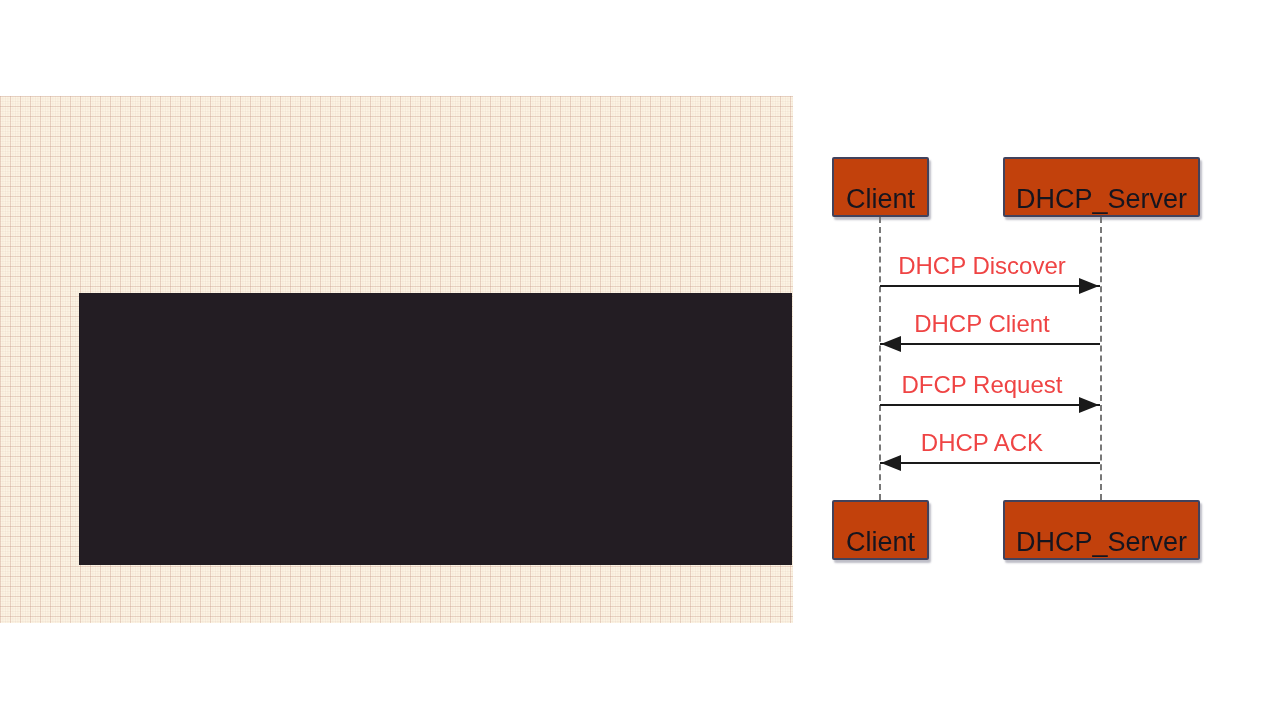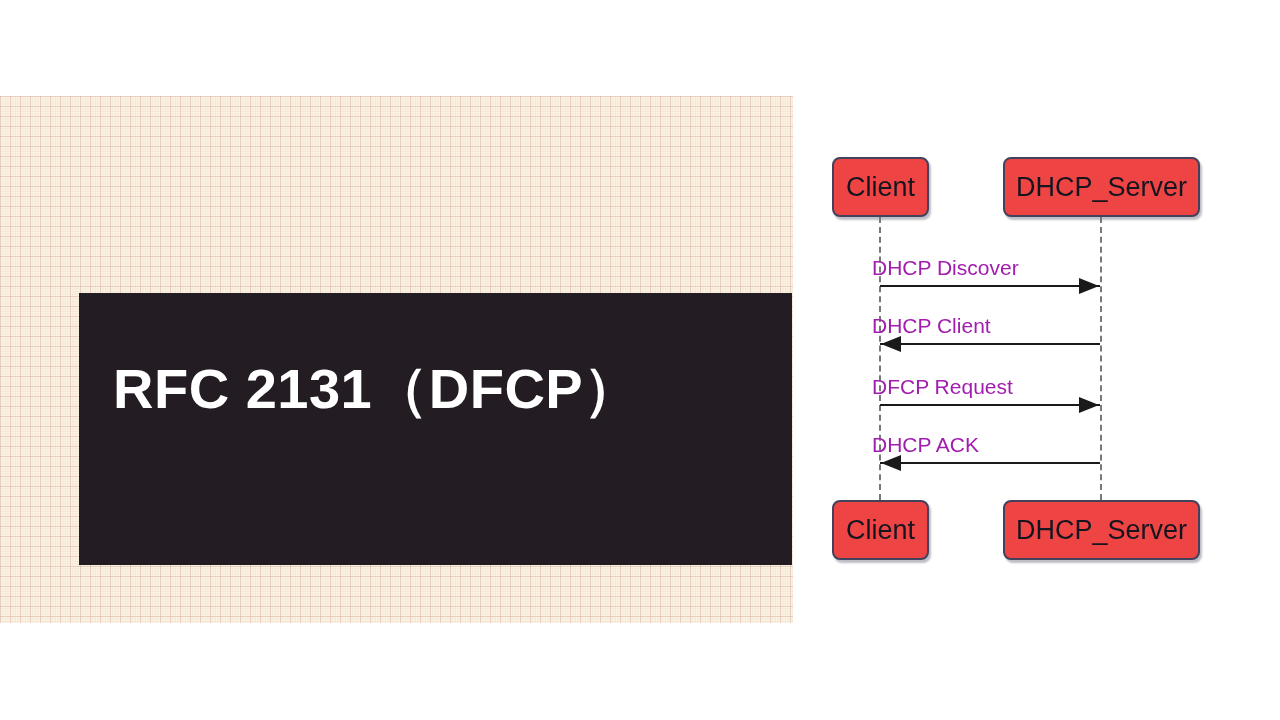--- a/index.html
+++ b/index.html
@@ -34,45 +34,45 @@
     font-weight:bold;
     font-size:56px;
     line-height:59px;
     letter-spacing:0.5px;
     white-space:nowrap;
   }
 
   
   .participant {
     position:absolute; height:60px;
-    background:#ef4444;
+    background:#c2410c;
     border:2px solid #42425c;
-    border-radius:8px;
+    border-radius:2px;
     box-shadow:2px 3px 2px rgba(110,110,130,0.45);
-    display:flex; align-items:center; justify-content:center;
+    display:flex; align-items:flex-end; justify-content:center;
     font-size:27px; color:#15151f;
     white-space:nowrap;
   }
   .p-client-top    { left:832px;  top:157px; width:97px;  }
   .p-server-top    { left:1003px; top:157px; width:197px; }
   .p-client-bottom { left:832px;  top:500px; width:97px;  }
   .p-server-bottom { left:1003px; top:500px; width:197px; }
 
   .lifeline {
     position:absolute; top:217px; height:283px; width:0;
     border-left:2px dashed #787878;
   }
   .ll-client { left:879px; }
   .ll-server { left:1100px; }
 
   .msg { position:absolute; left:880px; width:220px; height:0; }
   .msg-label {
     position:absolute; left:-8px; right:8px; bottom:6px;
-    text-align:left;
-    font-size:21px; color:#a21caf;
+    text-align:center;
+    font-size:24px; color:#ef4444;
     white-space:nowrap;
   }
   .msg-line {
     position:absolute; left:0; right:0; top:-1px; height:2px;
     background:#1a1a1a;
   }
   .msg-head {
     position:absolute; top:-8px; width:0; height:0;
     border-top:8px solid transparent;
     border-bottom:8px solid transparent;
@@ -82,21 +82,20 @@
 
   .m1 { top:286px; } .m2 { top:344px; } .m3 { top:405px; } .m4 { top:463px; }
 </style>
 </head>
 <body>
 
 <div class="paper"></div>
 
 <div class="title-box">
   <div class="title-text">
-    <div>RFC 2131（DFCP）</div>
   </div>
 </div>
 
 <div>
 
   <div class="participant p-client-top">
     <span>Client</span>
   </div>
   <div class="participant p-server-top">
     <span>DHCP_Server</span>

